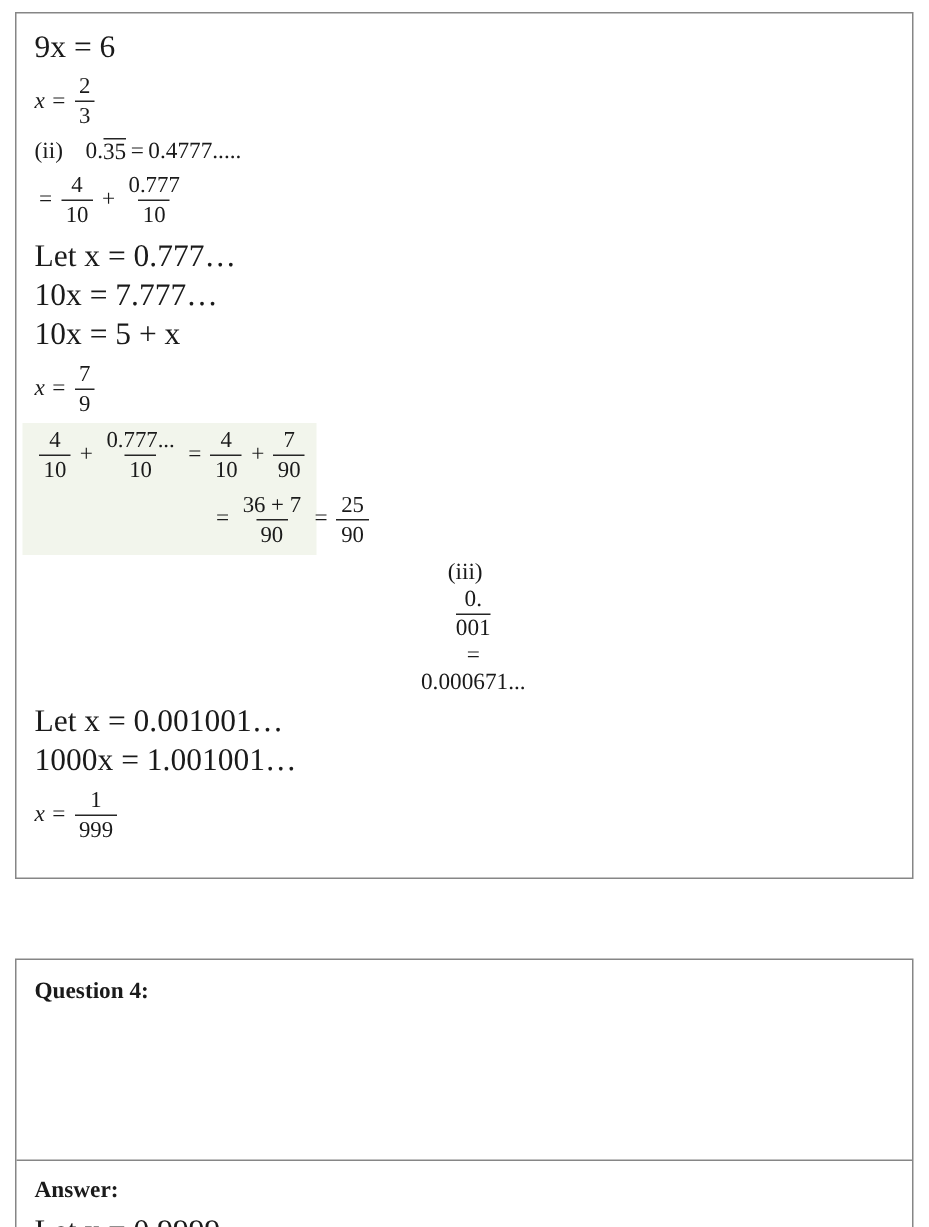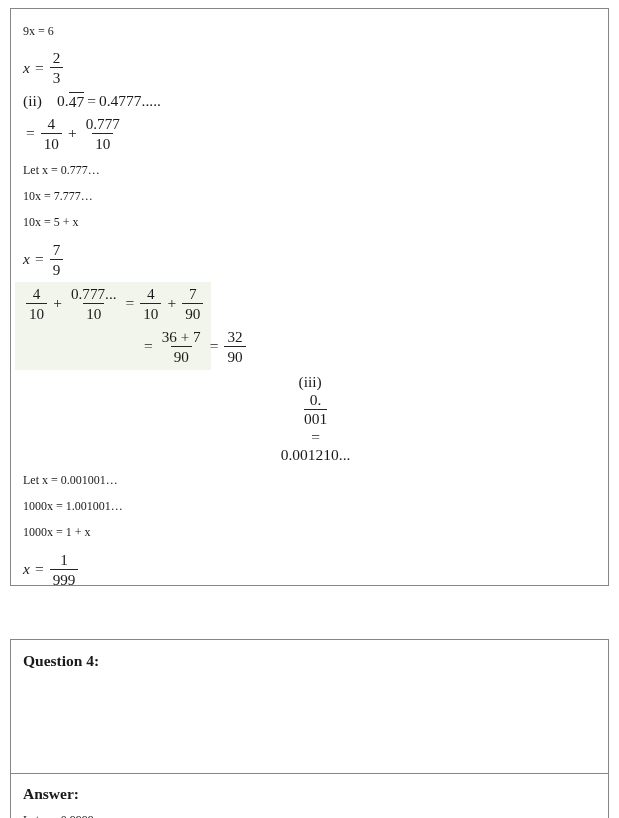--- a/index.html
+++ b/index.html
@@ -51,21 +51,21 @@
     padding: 8px 12px 0 12px;
   }
 
   .q-body {
     box-sizing: border-box;
     padding: 7px 12px 0 12px;
   }
 
   
   .line {
-    font-size: 12px;
+    font-size: 21px;
     line-height: 26px;
     white-space: nowrap;
   }
 
   .bold {
     font-weight: bold;
     font-size: 15.5px;
     line-height: 26px;
   }
 
@@ -186,21 +186,21 @@
         <span class="op">=</span>
         <span class="frac">
           <span class="num">2</span>
           <span class="den">3</span>
         </span>
       </div>
 
       <div class="mathrow" style="margin:6px 0 4px 0;">
         <span class="label">(ii)</span>
         <span>0.</span>
-          <span class="overbar">47</span>
+          <span class="overbar">35</span>
         <span class="op">=</span>
         <span>0.4777.....</span>
       </div>
 
       <div class="mathrow" style="margin:4px 0 5px 0;">
         <span class="op">=</span>
         <span class="frac">
           <span class="num">4</span>
           <span class="den">10</span>
         </span>
@@ -250,37 +250,36 @@
         </div>
 
         <div class="mathrow calcrow2" style="margin-top:6px;">
           <span class="op">=</span>
           <span class="frac">
             <span class="num">36 + 7</span>
             <span class="den">90</span>
           </span>
           <span class="op">=</span>
           <span class="frac">
-            <span class="num">32</span>
+            <span class="num">25</span>
             <span class="den">90</span>
           </span>
         </div>
       </div>
 
       <div class="mathrow" style="margin:8px 0 3px 0;flex-direction:column;">
         <span class="label">(iii)</span>
         <span>0.</span>
           <span class="overbar">001</span>
         <span class="op">=</span>
-        <span>0.001210...</span>
+        <span>0.000671...</span>
       </div>
 
       <div class="line">Let x = 0.001001…</div>
       <div class="line">1000x = 1.001001…</div>
-      <div class="line">1000x = 1 + x</div>
 
       <div class="mathrow" style="margin:6px 0 0 0;">
         <span class="it">x</span>
         <span class="op">=</span>
         <span class="frac">
           <span class="num">1</span>
           <span class="den">999</span>
         </span>
       </div>
 

